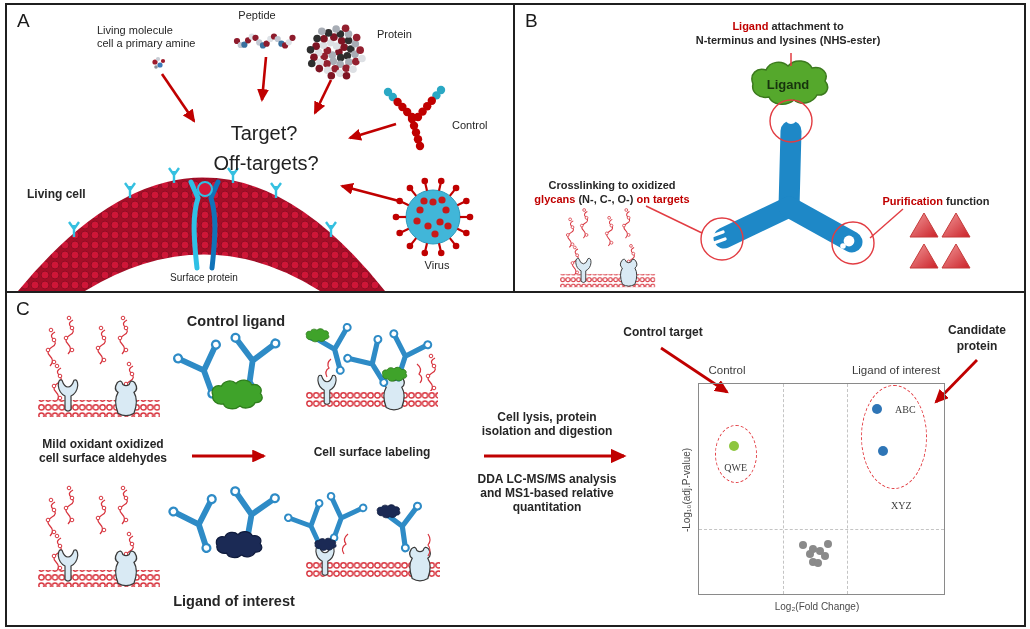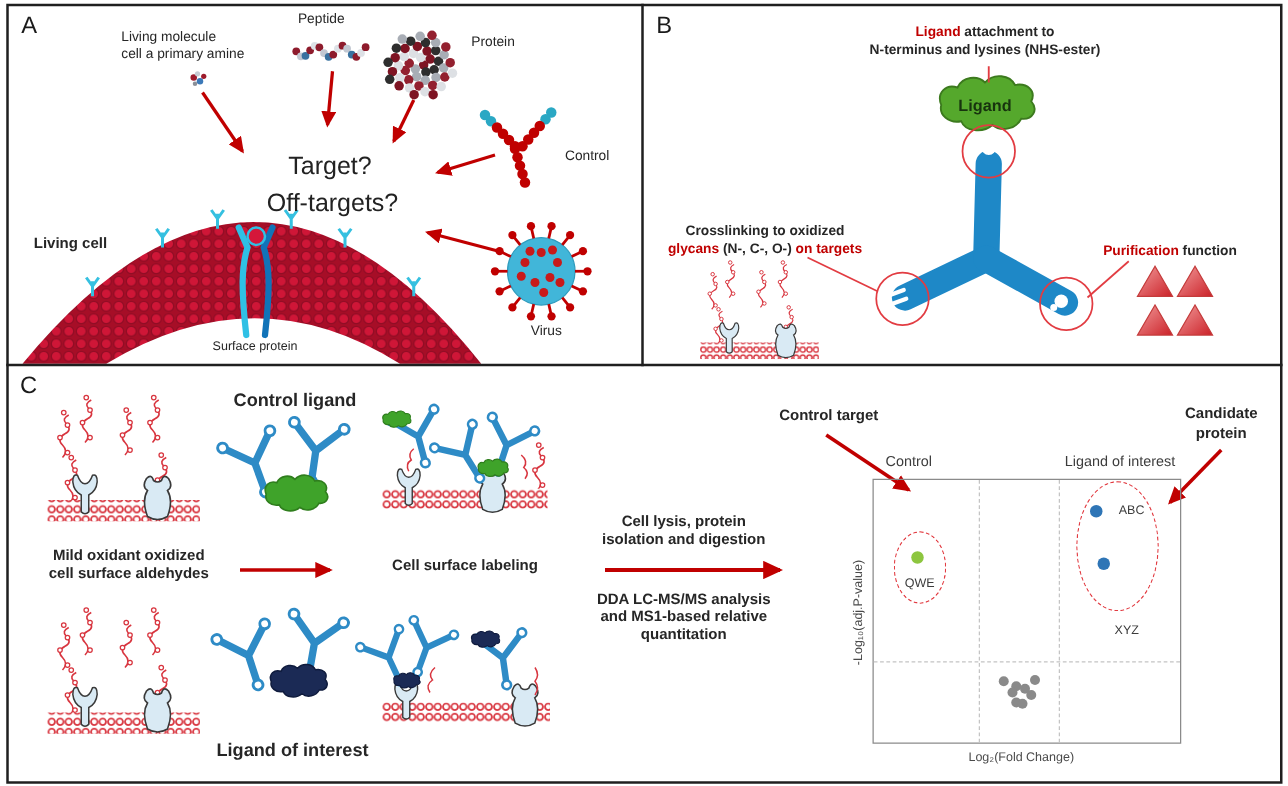--- a/index.html
+++ b/index.html
@@ -19,21 +19,21 @@
   .wf{font-size:12px;font-weight:bold;}
   .ann{font-size:11px;font-weight:bold;}
   .red{color:#C00000;}
   .plot{position:absolute;left:698px;top:383px;width:247px;height:212px;
         border:1.5px solid #8a8a8a;box-sizing:border-box;background:transparent;}
   .vdash{position:absolute;top:0;bottom:0;width:0;border-left:1px dashed #c4c4c4;}
   .hdash{position:absolute;left:0;right:0;height:0;border-top:1px dashed #c4c4c4;}
   .ell{position:absolute;border:1.6px dashed #E23C42;border-radius:50%;}
   .pdot{position:absolute;width:10px;height:10px;border-radius:50%;transform:translate(-50%,-50%);}
   .bgdot{position:absolute;width:8px;height:8px;border-radius:50%;transform:translate(-50%,-50%);}
-  .plab{position:absolute;font-size:10px;color:#3c3c3c;transform:translate(-50%,-50%);}
+  .plab{position:absolute;font-size:10px;color:#3c3c3c;transform:translate(-50%,-50%);font-family:Liberation Serif, serif;}
   .axis{font-size:10px;color:#4a4a4a;}
   .phead{font-size:11.5px;color:#3c3c3c;}
 </style>
 </head>
 <body>
 
 <div class="stage">
 
   <svg class="art" viewBox="0 0 1030 629">
     <defs>

